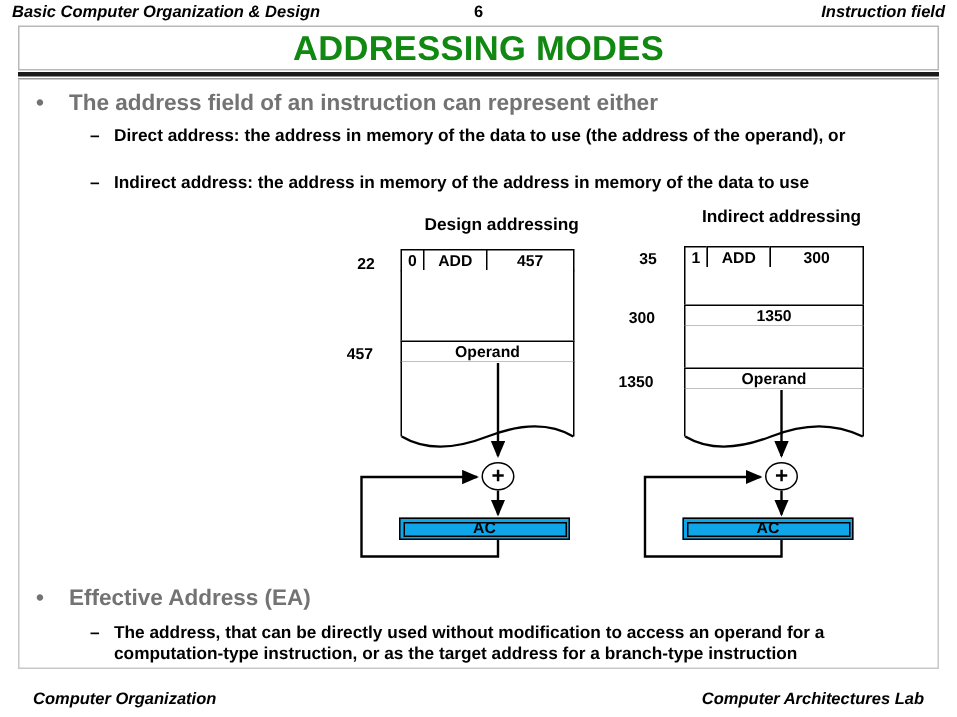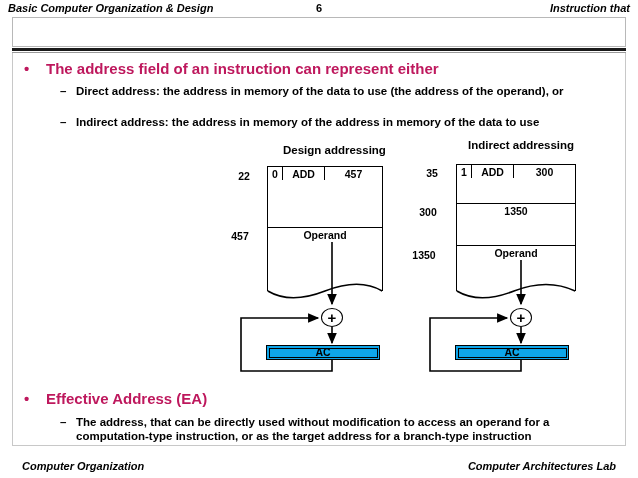--- a/index.html
+++ b/index.html
@@ -85,21 +85,21 @@
     border: 1px solid #c8c8c8;
     border-top: none;
     box-sizing: border-box;
   }
 
   
   .b1 {
     position: absolute;
     font-size: 15px;
     font-weight: bold;
-    color: #be185d;
+    color: #737373;
     line-height: 18px;
     white-space: nowrap;
   }
   .b1 .dot { display: inline-block; width: 22px; }
 
   .b2 {
     position: absolute;
     font-size: 11.5px;
     font-weight: bold;
     color: #000;
@@ -206,23 +206,24 @@
   #ftr-left  { left: 22px; }
   #ftr-right { right: 22px; }
 </style>
 </head>
 <body>
 
 <div id="slide">
 
   <div class="hdr" id="hdr-left">Basic Computer Organization &amp; Design</div>
   <div class="hdr" id="hdr-page">6</div>
-  <div class="hdr" id="hdr-right">Instruction that</div>
+  <div class="hdr" id="hdr-right">Instruction field</div>
 
   <div id="title-box"></div>
+  <div id="title-text">ADDRESSING MODES</div>
   <div id="rule-thick"></div>
   <div id="rule-thin"></div>
 
   <div id="body-frame"></div>
 
   <div class="b1" style="left:24px; top:60px;">
     <span class="dot">•</span><span>The address field of an instruction can represent either</span>
   </div>
 
   <div class="b2" style="left:76px; top:84px; width:500px;">

